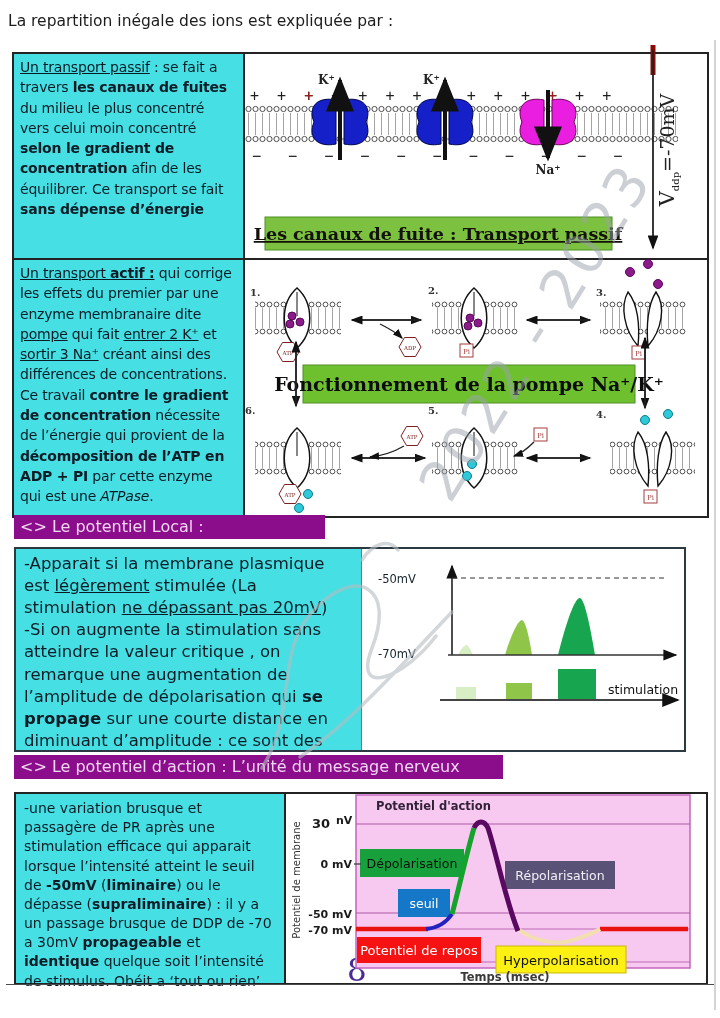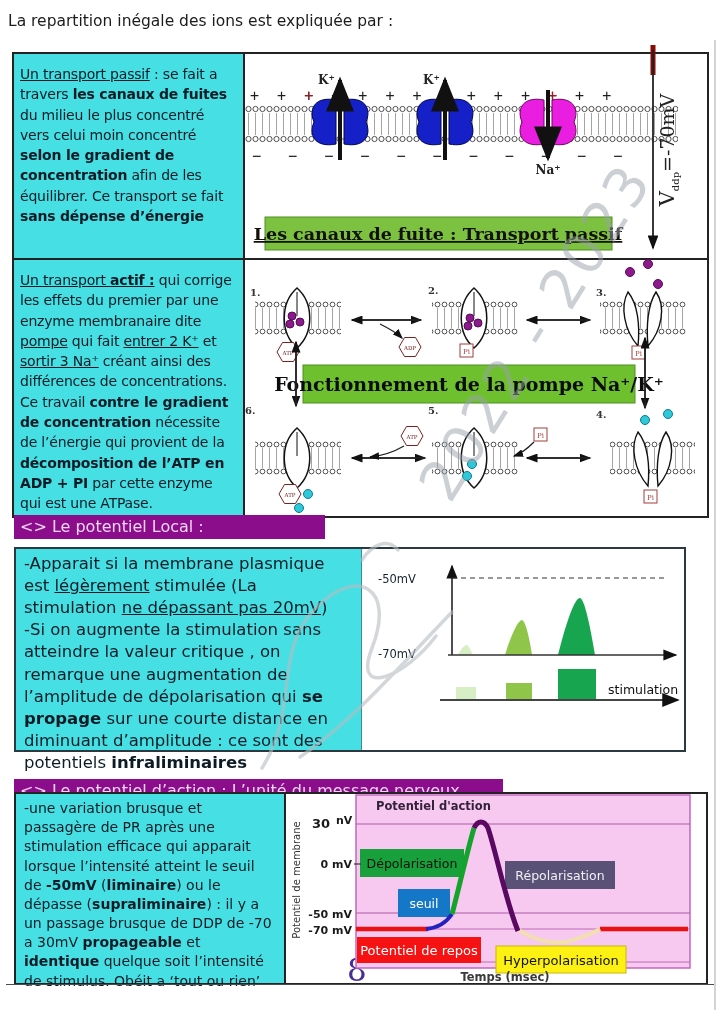--- a/index.html
+++ b/index.html
@@ -2,29 +2,29 @@
 <html><head>
 <meta charset="utf-8">
 <style>
   html,body{margin:0;padding:0}
   body{width:720px;height:1018px;position:relative;background:#fff;
        font-family:"DejaVu Sans",sans-serif;overflow:hidden;color:#10202a}
   .abs{position:absolute}
   .sec{position:absolute;box-sizing:border-box;background:#fff;display:flex}
   .b{font-weight:700}
   .u{text-decoration:underline}
-  .i{}
+  .i{font-style:italic}
   .cyan{background:#46dfe3;color:#0c1c26;box-sizing:border-box}
   #title{left:8px;top:12px;font-size:15.5px;color:#1c1c1c;width:690px}
   #sec1{left:12px;top:52px;width:697px;height:206px;border:2px solid #232323;border-bottom:none}
   #sec2{left:12px;top:258px;width:697px;height:260px;border:2px solid #232323}
   #sec1 .cyan,#sec2 .cyan{width:231px;border-right:2px solid #232323;
-       font-size:14px;line-height:1.45;padding:10px 6px;letter-spacing:-0.2px}
+       font-size:14px;line-height:1.45;padding:3px 6px;letter-spacing:-0.2px}
   #pbar1{left:14px;top:515px;width:311px}
-  #pbar2{left:14px;top:779px;width:489px}
+  #pbar2{left:14px;top:755px;width:489px}
   .pbar{position:absolute;height:24px;background:#8b0d8b;color:#f0d6f0;
         font-size:16px;line-height:23px;padding:0 6px;box-sizing:border-box;white-space:nowrap}
   #sec3{left:14px;top:547px;width:672px;height:205px;border:2px solid #2b3a42}
   #sec3 .cyan{width:346px;border-right:1px solid #3c8b96;font-size:16.5px;
         line-height:1.34;padding:4px 8px}
   #sec4{left:14px;top:792px;width:694px;height:193px;border:2px solid #232323}
   #sec4 .cyan{width:270px;border-right:2px solid #232323;font-size:14px;
         line-height:1.37;padding:5px 8px}
   #footer-line{left:6px;top:984px;width:708px;border-top:1.5px solid #4a4a4a}
   #page-num{left:347px;top:952px;font-size:31px;color:#4a2c96;font-family:"DejaVu Serif",serif}

